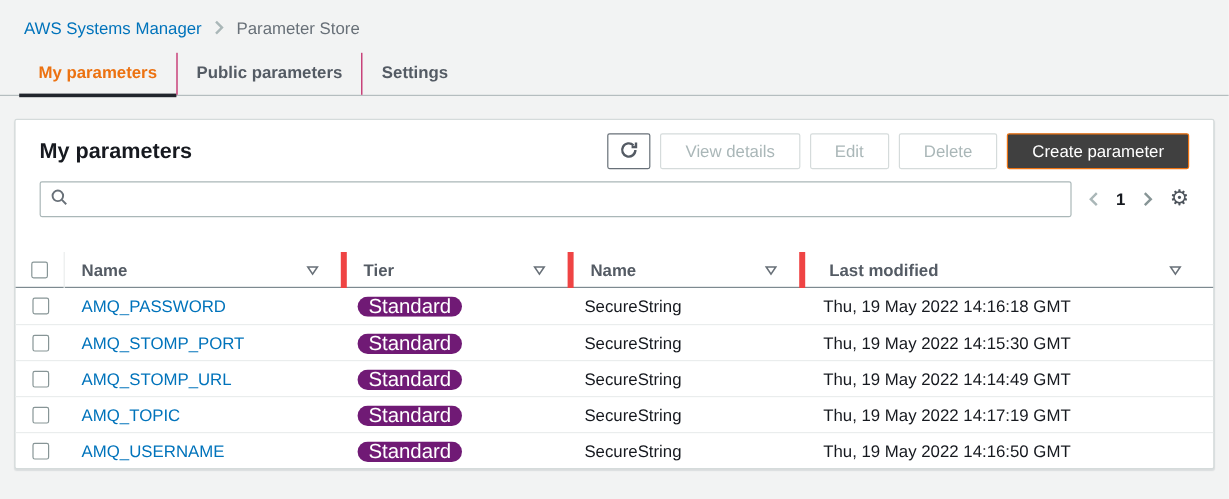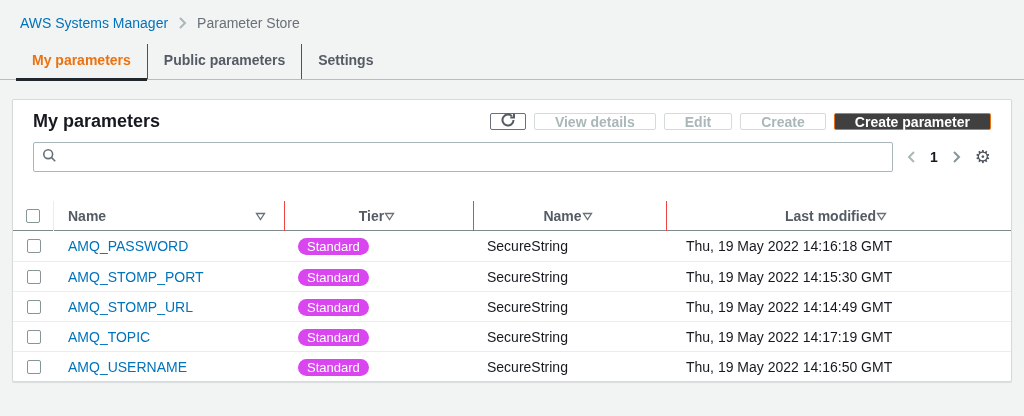--- a/index.html
+++ b/index.html
@@ -55,24 +55,24 @@
     box-shadow: 0 1px 1px rgba(0,28,36,.1);
   }
   .card-header {
     display: flex; align-items: center; justify-content: space-between;
     padding: 11px 20px 6px 20px;
   }
   .card-title { font-size: 18px; font-weight: bold; color: #16191f; }
 
   .actions { display: flex; align-items: center; gap: 8px; }
   .btn {
-    height: 17px;
+    height: 30px;
     display: inline-flex; align-items: center; justify-content: center;
     padding: 0 20px;
-    font-family: inherit; font-size: 14px; font-weight: bold;
+    font-family: inherit; font-size: 14px; font-weight: normal;
     background: #fff; border: 1px solid #687078; color: #545b64;
     border-radius: 2px; cursor: pointer;
   }
   .btn.icon-only { padding: 0 9px; }
   .btn.disabled { border-color: #d5dbdb; color: #aab7b8; cursor: default; }
   .btn.primary { background: #404040; border-color: #ec7211; color: #fff; }
 
   
   .toolbar {
     display: flex; align-items: center;
@@ -110,38 +110,38 @@
     height: 30px;
     border-bottom: 1px solid #7d8a90;
     font-weight: bold; color: #545b64; margin-top: 12px;
   }
   .thead .th {
     display: flex; align-items: center; justify-content: space-between;
     height: 30px;
     padding: 0 18px 0 14px;
   }
   .thead .th.lastcol { padding: 0 26px 0 20px; }
-  .thead .th + .th { border-left: 1px solid #ef4444; justify-content: center; }
+  .thead .th + .th { border-left: 5px solid #ef4444; }
   .cbx-cell { display: flex; align-items: center; justify-content: center; height: 30px; }
   .thead .cbx-cell { border-right: 1px solid #eaeded; }
   .checkbox {
     width: 14px; height: 14px;
     border: 1px solid #879596; border-radius: 2px;
     background: #fff; cursor: pointer;
     appearance: none; -webkit-appearance: none;
   }
   .tbody .grid-row { height: 30px; }
   .tbody .grid-row + .grid-row { border-top: 1px solid #eaeded; }
   .cell { padding-left: 14px; white-space: nowrap; overflow: hidden; }
   .cell.lastcol { padding-left: 20px; }
   .name-link { color: #0073bb; text-decoration: none; cursor: pointer; }
   .badge {
     display: inline-block;
-    background: #d946ef; color: #fff;
-    font-size: 13px; line-height: 17px;
+    background: #701a75; color: #fff;
+    font-size: 17px; line-height: 17px;
     padding: 0 9px; border-radius: 9px;
   }
 
   .sort-icon { display: inline-flex; }
 </style>
 </head>
 <body>
 
 <nav class="breadcrumb">
   <a>AWS Systems Manager</a>
@@ -167,21 +167,21 @@
       <button class="btn icon-only">
         <span>
           <svg width="16" height="16" viewBox="0 0 16 16" fill="none" stroke="#545b64" stroke-width="2">
             <path d="M13.5 8a5.5 5.5 0 1 1-1.6-3.9"></path>
             <path d="M14 1.8v3.7h-3.7"></path>
           </svg>
         </span>
       </button>
       <button class="btn disabled">View details</button>
       <button class="btn disabled">Edit</button>
-      <button class="btn disabled">Create</button>
+      <button class="btn disabled">Delete</button>
       <button class="btn primary">Create parameter</button>
     </div>
   </div>
 
   <div class="toolbar">
     <div class="searchbox">
       <span>
         <svg width="15" height="15" viewBox="0 0 15 15" fill="none" stroke="#687078" stroke-width="1.6">
           <circle cx="6.2" cy="6.2" r="4.4"></circle>
           <path d="M9.6 9.6l3.6 3.6"></path>

